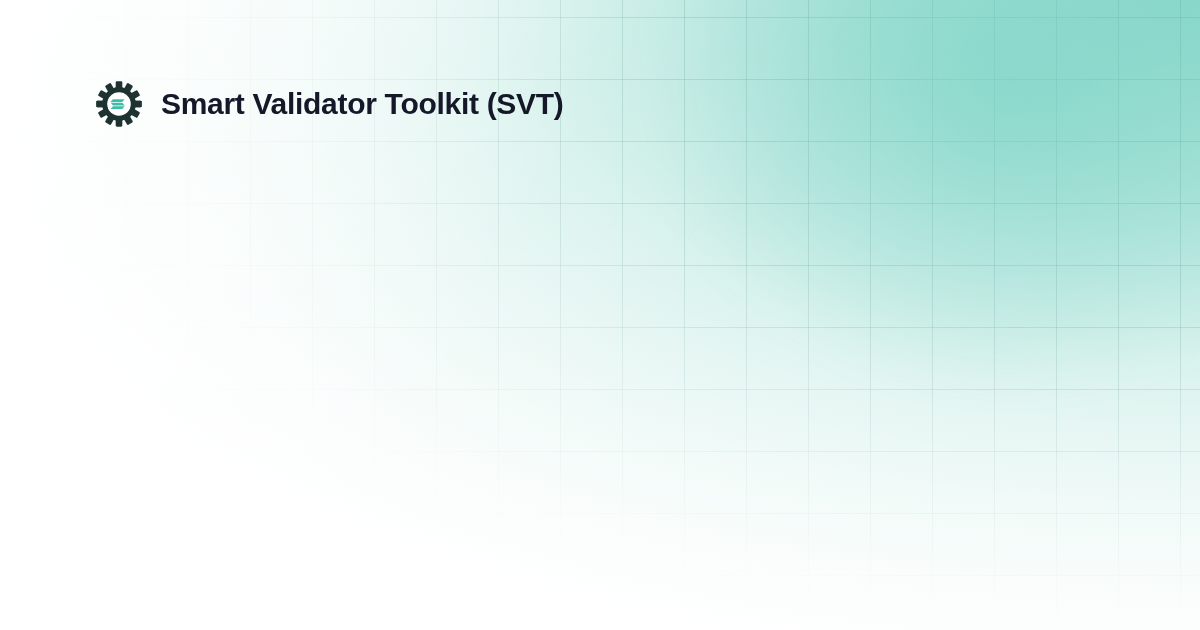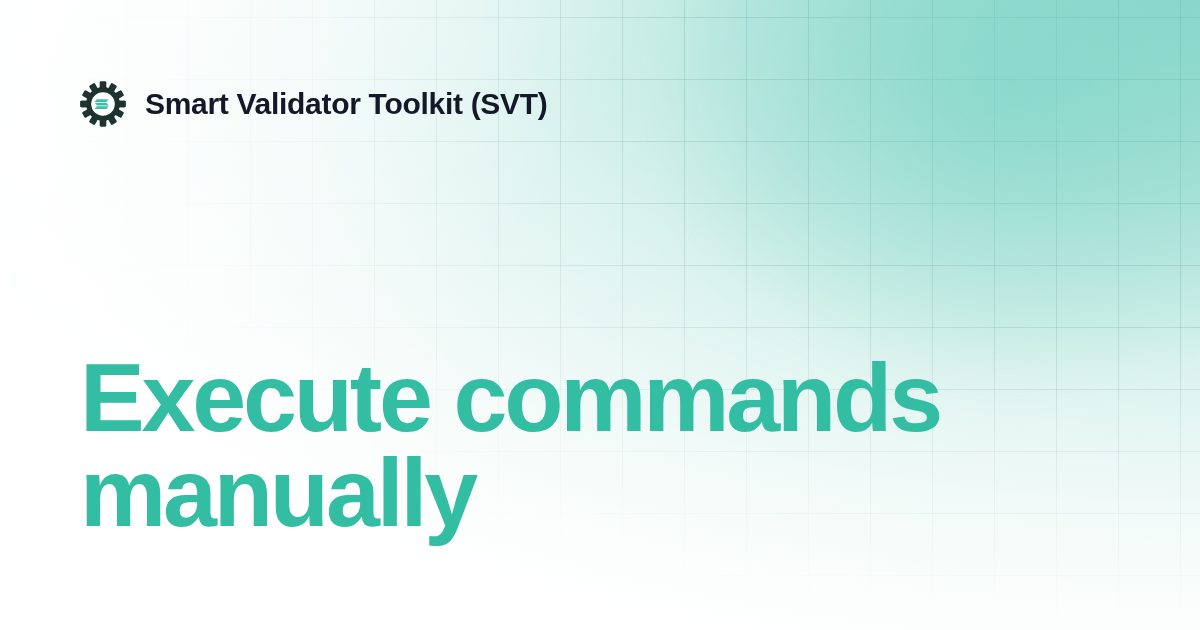--- a/index.html
+++ b/index.html
@@ -83,20 +83,21 @@
       rgba(132,214,201,0.72) 0%,
       rgba(140,216,204,0.42) 45%,
       rgba(150,220,209,0.00) 100%);
     filter:blur(18px);
   }
 
   
   .content{
     position:absolute; inset:0;
     padding:0 80px;
+    margin-left:16px;
   }
 
   
   .brand{
     position:absolute;
     left:80px; top:80px;
     display:flex;
     align-items:center;
     gap:19px;
     height:48px;
@@ -172,17 +173,15 @@
         <g fill="#3cbfa6">
           <path d="M23.6 25.4h16.3l-3.4 3.9H20.2z"></path>
           <path d="M20.4 30.3h16.3l3.3 3.9H23.7z"></path>
           <path d="M23.6 35.1h16.3l-3.4 3.9H20.2z"></path>
         </g>
       </svg>
 
       <span class="brand-name">Smart Validator Toolkit (SVT)</span>
     </div>
 
-    <h1 class="headline">Execute commands
-manually</h1>
 
   </div>
 </div>
 
 </body></html>

